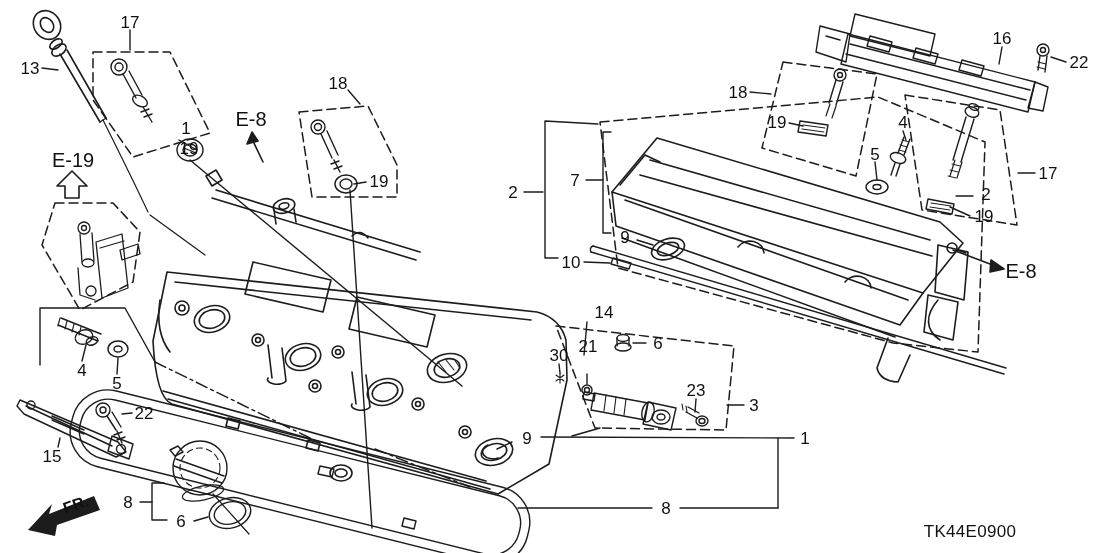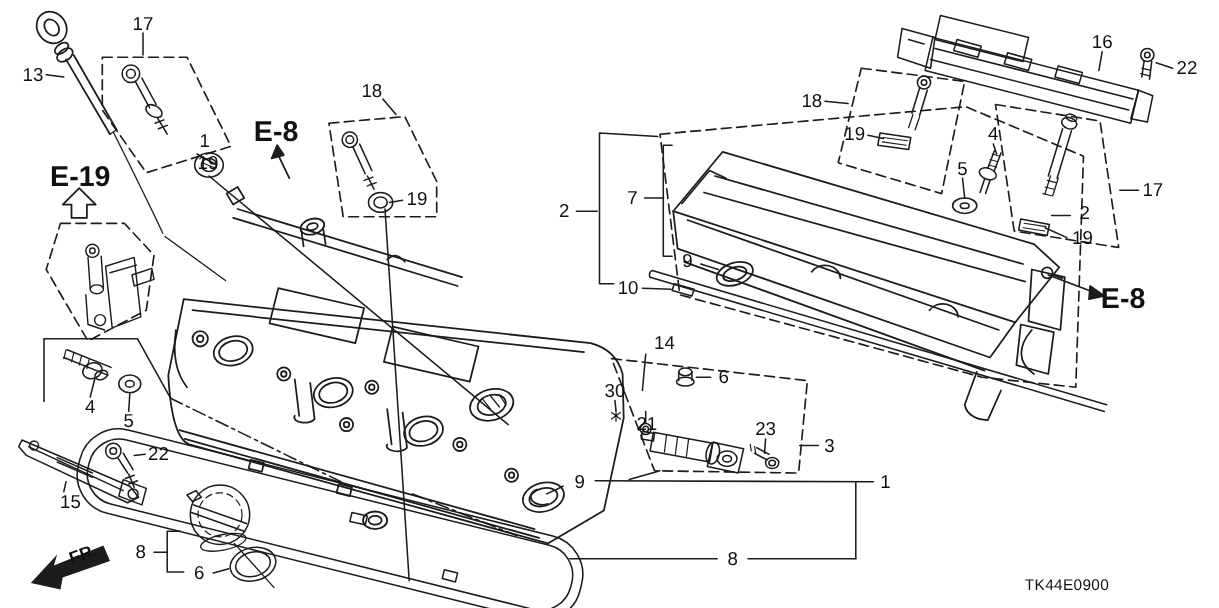--- a/index.html
+++ b/index.html
@@ -1,22 +1,22 @@
 <!DOCTYPE html>
 <html><head>
 <meta charset="utf-8">
 <style>
   html,body{margin:0;padding:0;background:#ffffff;}
   #stage{position:relative;width:1108px;height:553px;background:#ffffff;overflow:hidden;
          font-family:"Liberation Sans",sans-serif;}
   #art{position:absolute;left:0;top:0;}
   .lbl{position:absolute;transform:translate(-50%,-50%);font-family:"Liberation Sans",sans-serif;
        font-size:17px;color:#111;line-height:1;white-space:nowrap;}
-  .ref{font-weight:700;font-size:26px;}
-  .code{font-size:14px;letter-spacing:.3px;}
+  .ref{font-weight:400;font-size:20px;}
+  .code{font-size:17px;letter-spacing:.3px;}
   .fr{font-weight:700;font-size:16px;transform:translate(-50%,-50%) rotate(-20deg);}
 </style>
 </head>
 <body>
 
 <div id="stage">
 
 <svg id="art" width="1108" height="553" viewBox="0 0 1108 553">
   <g fill="none" stroke="#1c1c1c" stroke-width="1.6" stroke-linejoin="round" stroke-linecap="round">
 
@@ -361,29 +361,29 @@
 <div class="lbl" style="left:1002px;top:38px">16</div>
 <div class="lbl" style="left:1079px;top:62px">22</div>
 <div class="lbl" style="left:903px;top:122px">4</div>
 <div class="lbl" style="left:875px;top:154px">5</div>
 <div class="lbl" style="left:1048px;top:173px">17</div>
 <div class="lbl" style="left:986px;top:194px">2</div>
 <div class="lbl" style="left:984px;top:216px">19</div>
 <div class="lbl ref" style="left:1021px;top:271px">E-8</div>
 <div class="lbl" style="left:604px;top:312px">14</div>
 <div class="lbl" style="left:559px;top:355px">30</div>
-<div class="lbl" style="left:588px;top:385px">21</div>
+<div class="lbl" style="left:588px;top:346px">21</div>
 <div class="lbl" style="left:658px;top:343px">6</div>
 <div class="lbl" style="left:696px;top:390px">23</div>
 <div class="lbl" style="left:754px;top:405px">3</div>
 <div class="lbl" style="left:805px;top:438px">1</div>
 <div class="lbl" style="left:527px;top:438px">9</div>
 <div class="lbl" style="left:666px;top:508px">8</div>
 <div class="lbl" style="left:82px;top:370px">4</div>
 <div class="lbl" style="left:117px;top:383px">5</div>
 <div class="lbl" style="left:144px;top:413px">22</div>
-<div class="lbl" style="left:64px;top:456px">15</div>
+<div class="lbl" style="left:52px;top:456px">15</div>
 <div class="lbl" style="left:128px;top:502px">8</div>
 <div class="lbl" style="left:181px;top:521px">6</div>
 <div class="lbl fr" style="left:76px;top:505px">FR.</div>
 <div class="lbl code" style="left:970px;top:531px">TK44E0900</div>
 
 </div>
 
 </body></html>

